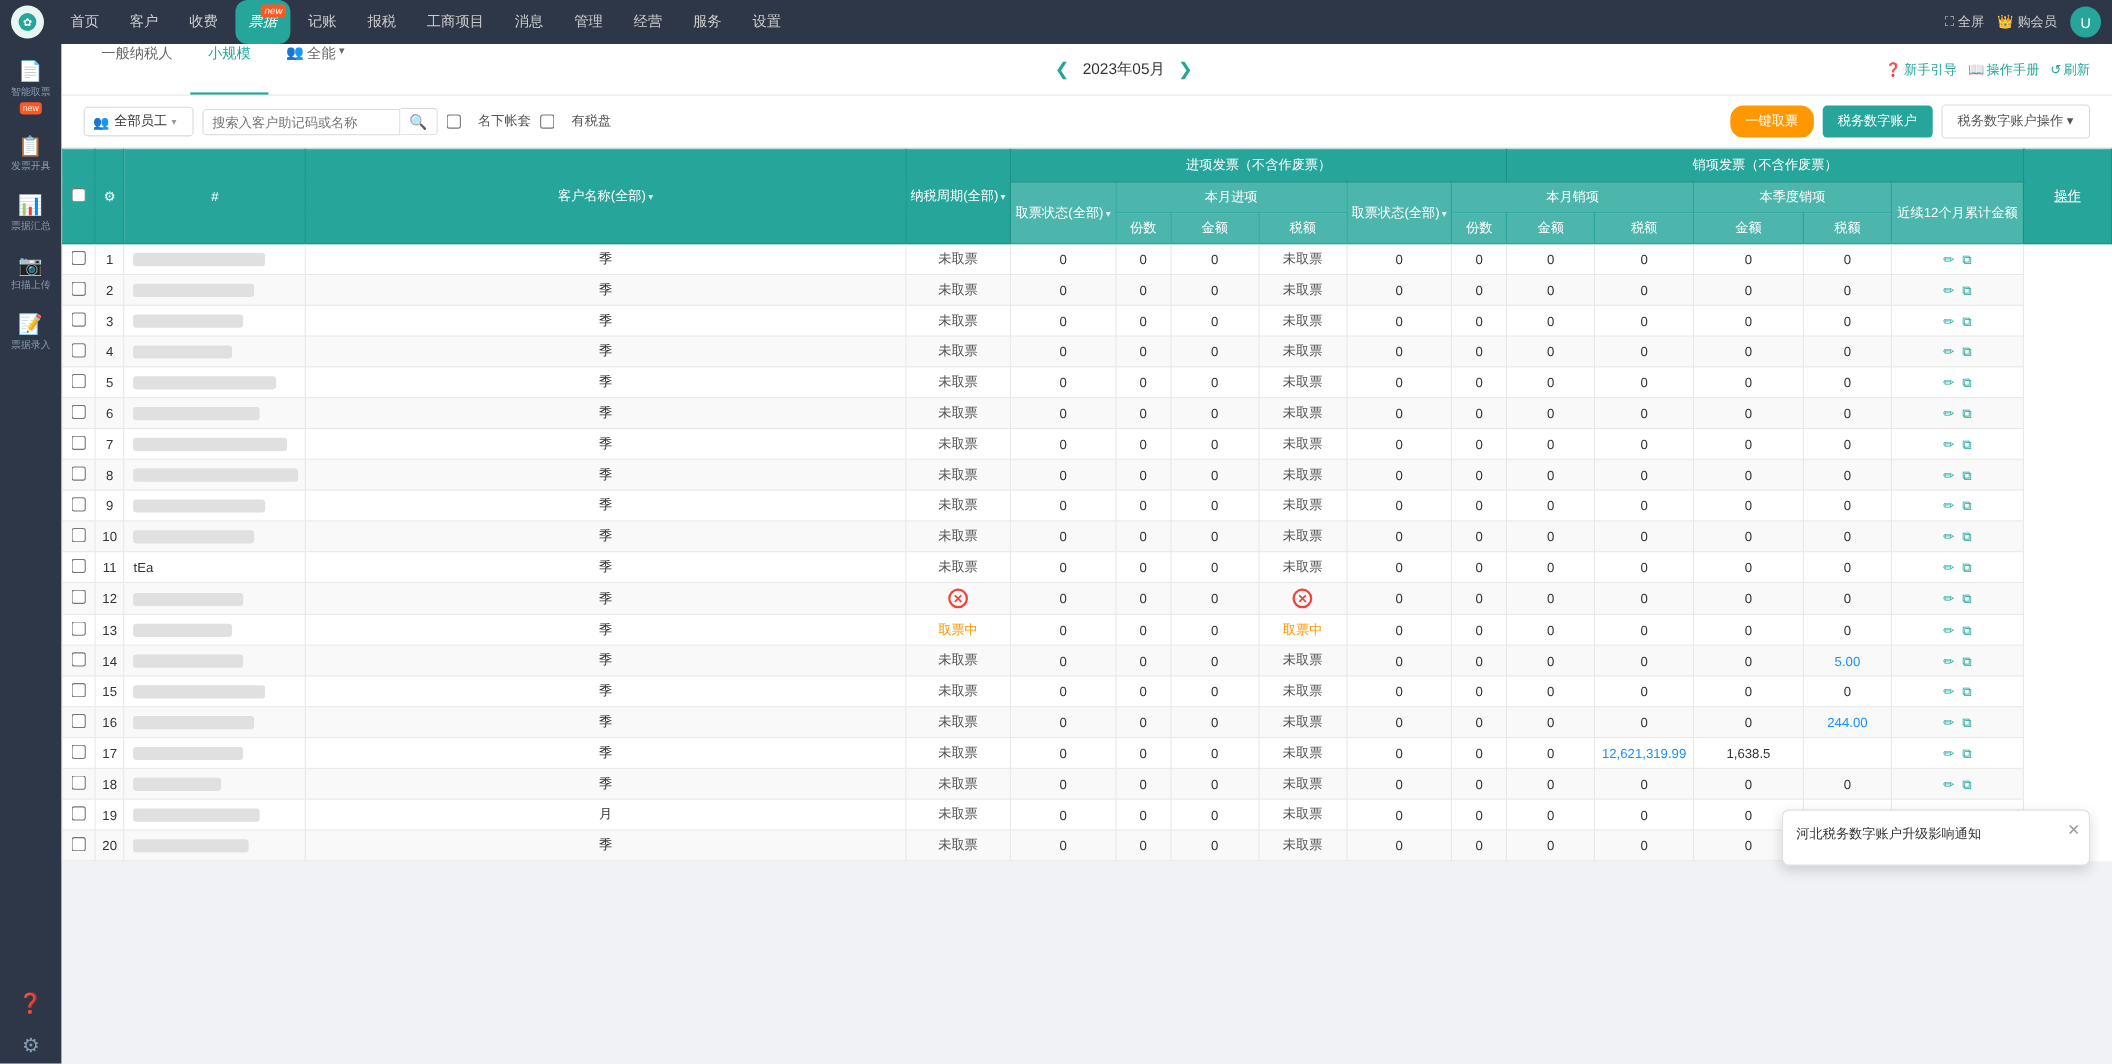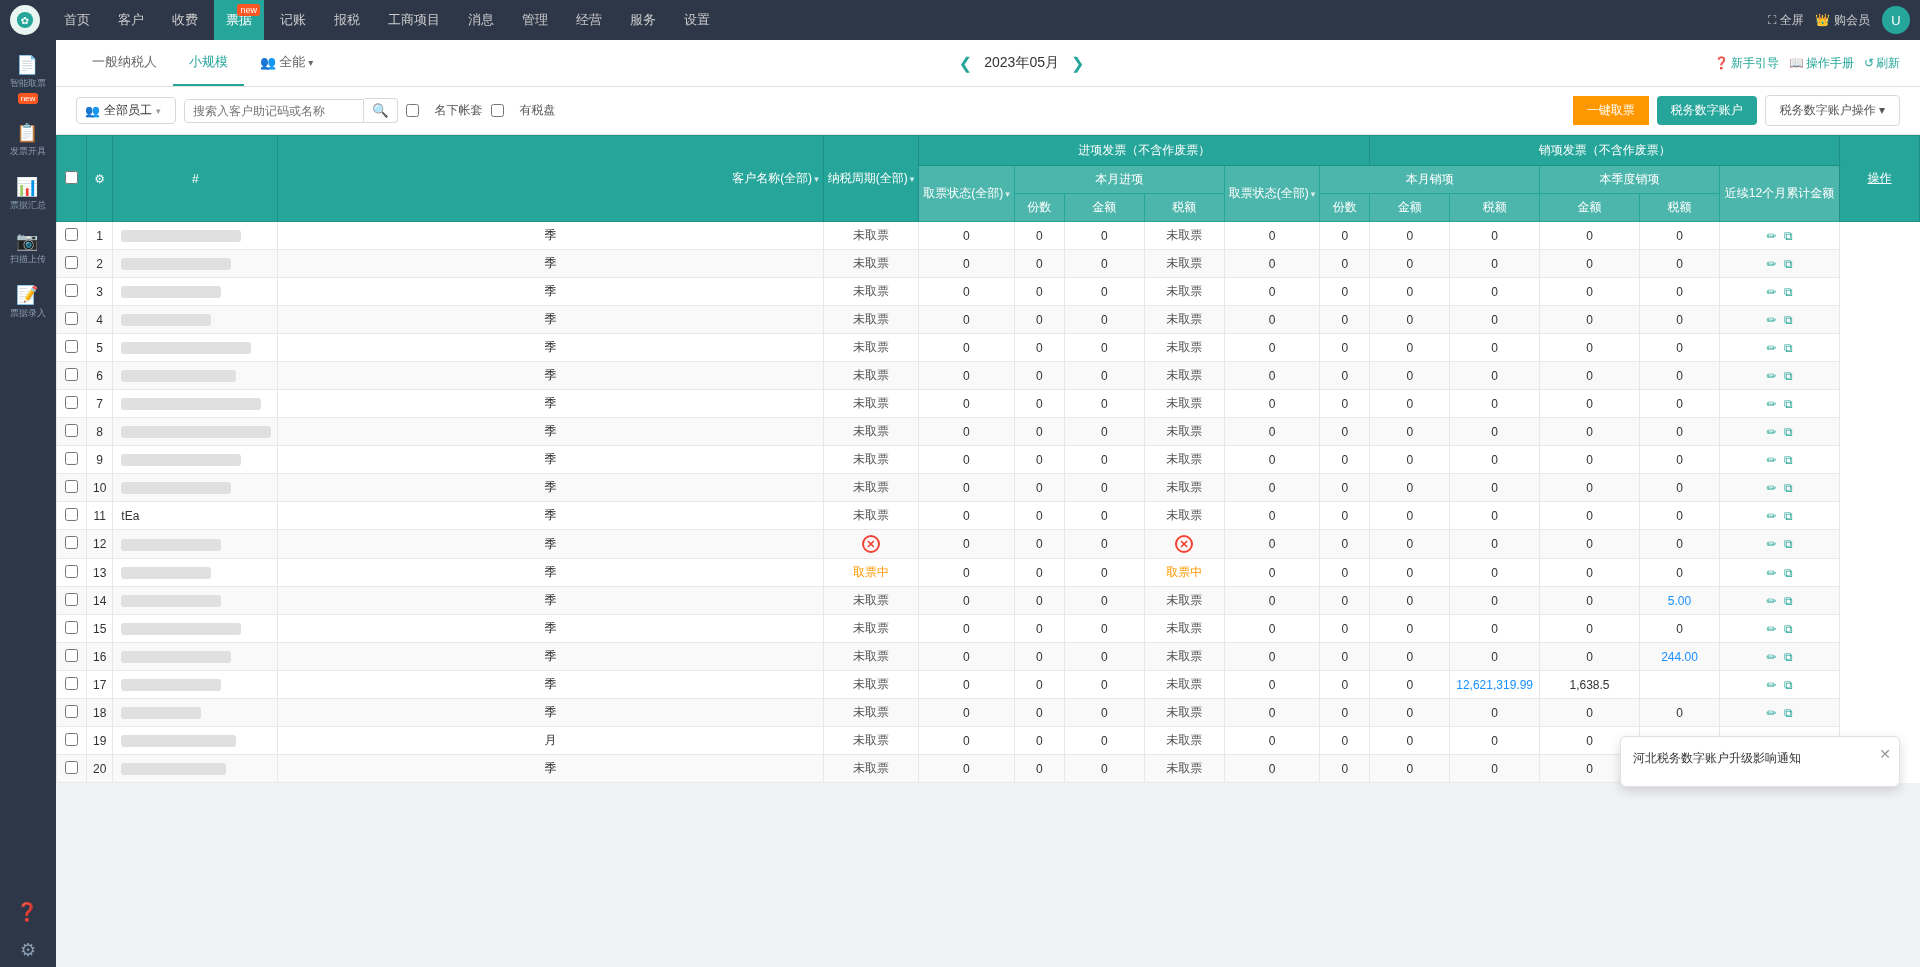--- a/index.html
+++ b/index.html
@@ -3,59 +3,59 @@
   <meta charset="utf-8">
   <style>
     * { box-sizing: border-box; margin: 0; padding: 0; }
     body { font-family: "Microsoft YaHei", Arial, sans-serif; font-size: 12px; background: #f0f2f5; color: #333; width: 1920px; min-height: 967px; overflow-x: hidden; }
     
     
     .top-nav { background: #2d3748; height: 40px; display: flex; align-items: center; padding: 0 10px; gap: 4px; }
     .top-nav .logo { width: 30px; height: 30px; background: #e8f5f0; border-radius: 50%; display: flex; align-items: center; justify-content: center; margin-right: 8px; }
     .top-nav .logo svg { width: 18px; height: 18px; }
     .nav-item { color: #ccc; padding: 0 12px; height: 40px; display: flex; align-items: center; cursor: pointer; font-size: 13px; position: relative; }
-    .nav-item.active { background: #26a69a; color: #fff; border-radius: 0; }
+    .nav-item.active { background: #26a69a; color: #fff; border-radius: 11px; font-style: italic; }
     .nav-item .new-badge { position: absolute; top: 4px; right: 4px; background: #ff5722; color: #fff; font-size: 9px; padding: 1px 3px; border-radius: 3px; }
     .nav-right { margin-left: auto; display: flex; align-items: center; gap: 12px; color: #ccc; font-size: 12px; text-align: center; }
     .nav-right span { cursor: pointer; }
     .avatar { width: 28px; height: 28px; background: #26a69a; border-radius: 50%; display: flex; align-items: center; justify-content: center; color: #fff; font-size: 13px; }
     
     
     .layout { display: flex; height: calc(967px - 40px); }
     .sidebar { width: 56px; background: #2d3748; display: flex; flex-direction: column; align-items: center; padding-top: 8px; gap: 4px; }
     .sidebar-item { display: flex; flex-direction: column; align-items: center; padding: 8px 4px; cursor: pointer; color: #8a9bb0; width: 100%; font-size: 10px; gap: 3px; border-radius: 4px; }
     .sidebar-item .icon { font-size: 18px; line-height: 1; }
     .sidebar-item .new-badge-sm { background: #ff5722; color: #fff; font-size: 8px; padding: 1px 3px; border-radius: 3px; }
     
     
     .main-content { flex: 1; background: #f0f2f5; overflow: hidden; display: flex; flex-direction: column; }
-    .tab { padding: 14px 16px; height: 46px; display: flex; align-items: center; cursor: pointer; color: #666; font-size: 13px; border-bottom: 2px solid transparent; }
+    .tab { padding: 0 16px; height: 46px; display: flex; align-items: flex-start; cursor: pointer; color: #666; font-size: 13px; border-bottom: 2px solid transparent; }
     .tab.active { color: #26a69a; border-bottom: 2px solid #26a69a; font-weight: 500; }
     
     
     .toolbar { background: #fff; padding: 8px 20px; display: flex; align-items: center; gap: 12px; border-bottom: 1px solid #e8e8e8; }
     .toolbar-left { display: flex; align-items: center; gap: 8px; flex: 1; }
     .employee-select { display: flex; align-items: center; border: 1px solid #d9d9d9; border-radius: 4px; padding: 4px 8px; background: #fff; gap: 4px; cursor: pointer; min-width: 100px; font-size: 12px; }
     .search-input { border: 1px solid #d9d9d9; border-radius: 4px; padding: 4px 8px; font-size: 12px; width: 180px; outline: none; }
     .search-btn { background: #fff; border: 1px solid #d9d9d9; border-left: none; padding: 4px 8px; cursor: pointer; border-radius: 0 4px 4px 0; }
     .checkbox-label { display: flex; align-items: center; gap: 16px; font-size: 12px; color: #555; cursor: pointer; }
     .toolbar-right { display: flex; align-items: center; gap: 8px; }
-    .btn-orange { background: #ff9800; color: #fff; border: none; padding: 6px 14px; border-radius: 0; cursor: pointer; font-size: 12px; }
+    .btn-orange { background: #ff9800; color: #fff; border: none; padding: 6px 14px; border-radius: 12px; cursor: pointer; font-size: 12px; }
     .btn-teal { background: #26a69a; color: #fff; border: none; padding: 6px 14px; border-radius: 4px; cursor: pointer; font-size: 12px; }
     .btn-outline { background: #fff; color: #555; border: 1px solid #d9d9d9; padding: 6px 14px; border-radius: 4px; cursor: pointer; font-size: 12px; display: flex; align-items: center; gap: 4px; }
     .help-link { color: #26a69a; font-size: 12px; cursor: pointer; display: flex; align-items: center; gap: 2px; }
 
     
     .table-wrapper { flex: 1; overflow: auto; padding: 0; }
     table { width: 100%; border-collapse: collapse; background: #fff; }
     
     
     .th-main { background: #26a69a; color: #fff; text-align: center; padding: 6px 4px; font-size: 12px; font-weight: normal; border: 1px solid #1e9088; white-space: nowrap; }
     .th-sub { background: #4db6ac; color: #fff; text-align: center; padding: 5px 4px; font-size: 12px; font-weight: normal; border: 1px solid #26a69a; white-space: nowrap; }
-    .th-filter { display: flex; align-items: center; justify-content: flex-end; gap: 2px; }
+    .th-filter { display: flex; align-items: center; justify-content: center; gap: 2px; }
     
     td { padding: 5px 6px; border: 1px solid #e8e8e8; text-align: center; font-size: 12px; color: #333; white-space: nowrap; }
     tr:nth-child(even) td { background: #f9f9f9; }
     
     .edit-icon { color: #26a69a; cursor: pointer; margin: 0 2px; }
     .copy-icon { color: #26a69a; cursor: pointer; margin: 0 2px; }
     
     
     .notification-popup { position: fixed; right: 20px; bottom: 180px; width: 280px; background: #fff; border: 1px solid #e0e0e0; border-radius: 6px; padding: 12px; box-shadow: 0 4px 12px rgba(0,0,0,0.15); font-size: 11px; line-height: 1.6; color: #444; z-index: 100; }
     .notification-close { position: absolute; top: 6px; right: 8px; cursor: pointer; color: #999; font-size: 14px; }

